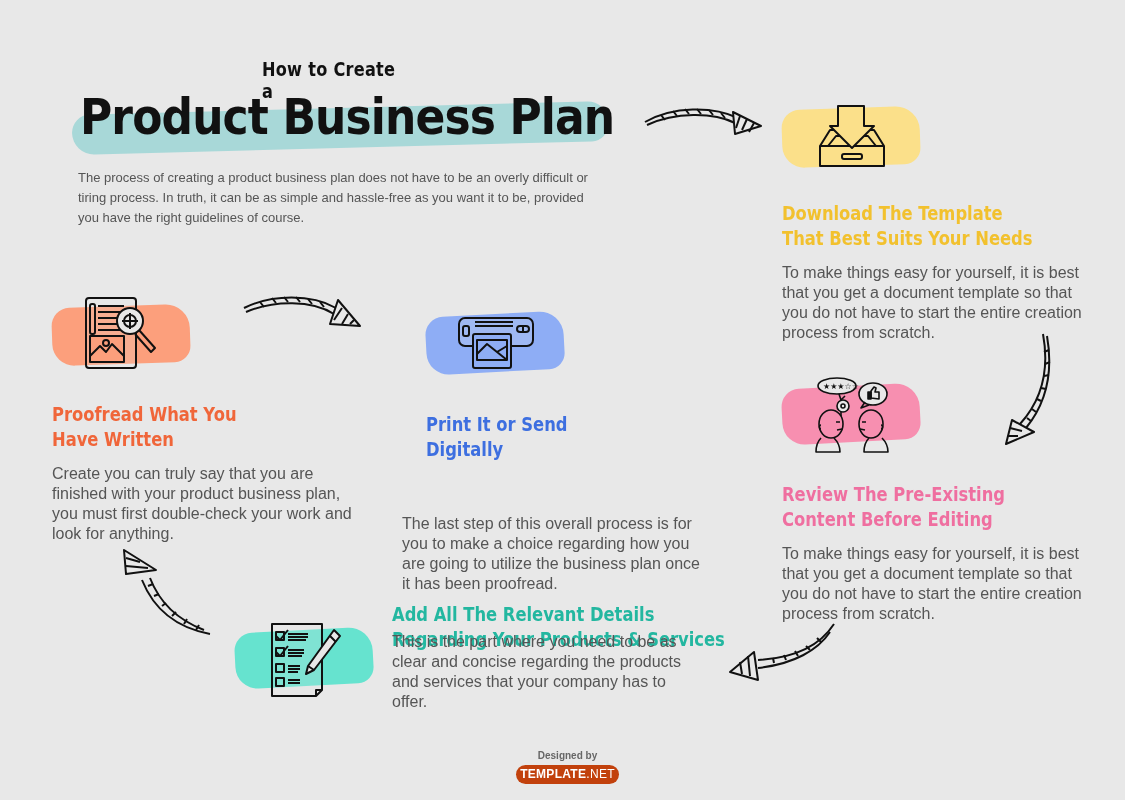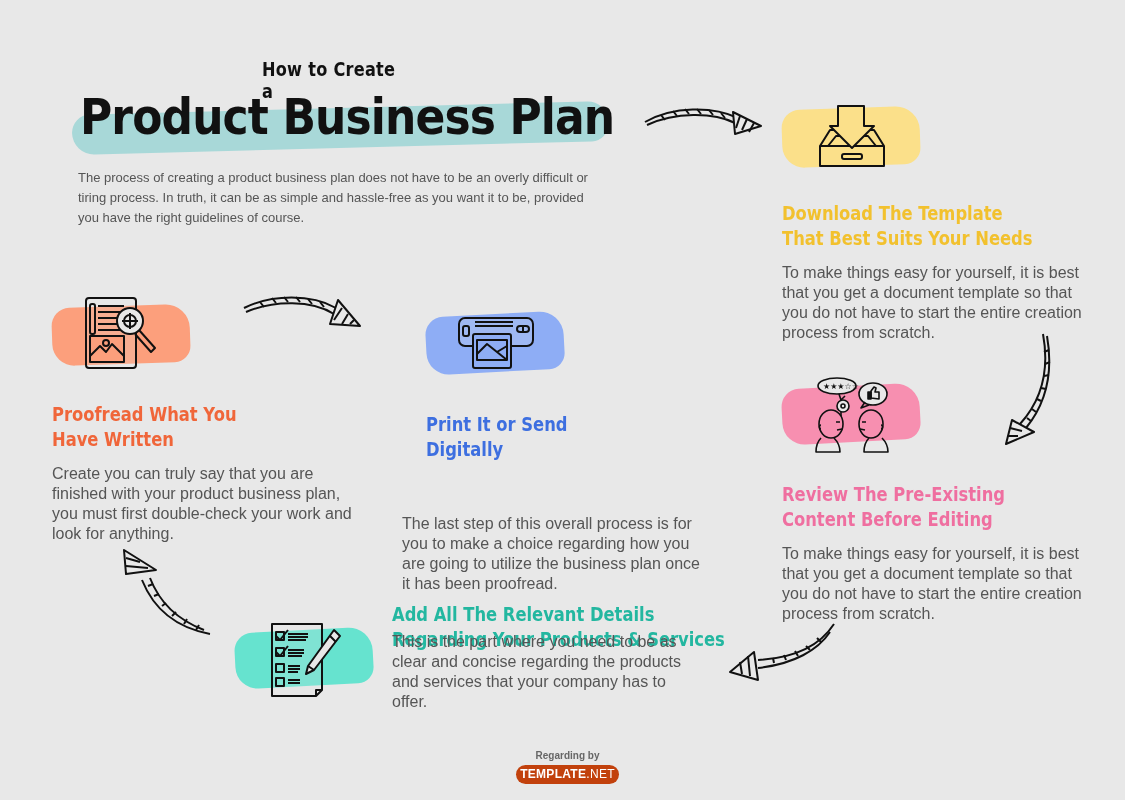--- a/index.html
+++ b/index.html
@@ -226,16 +226,16 @@
     <rect x="20" y="26" width="30" height="20"></rect>
     <path d="M20 40 l10 -10 l10 8 l10 -6 M30 30 l20 16"></path>
   </svg>
 </div>
 <div class="abs step-heading" style="left:426px;top:412px;color:#3d6fe0;">
   <div>Print It or Send</div>
   <div>Digitally</div>
 </div>
 <div class="abs step-body" style="left:402px;top:474px;width:305px;margin-top:40px;">The last step of this overall process is for you to make a choice regarding how you are going to utilize the business plan once it has been proofread.</div>
 
-<div class="abs designed-by">Regarding by</div>
+<div class="abs designed-by">Designed by</div>
 <div class="abs badge">
   <span>TEMPLATE</span><span class="net">.NET</span>
 </div>
 
 </body></html>

